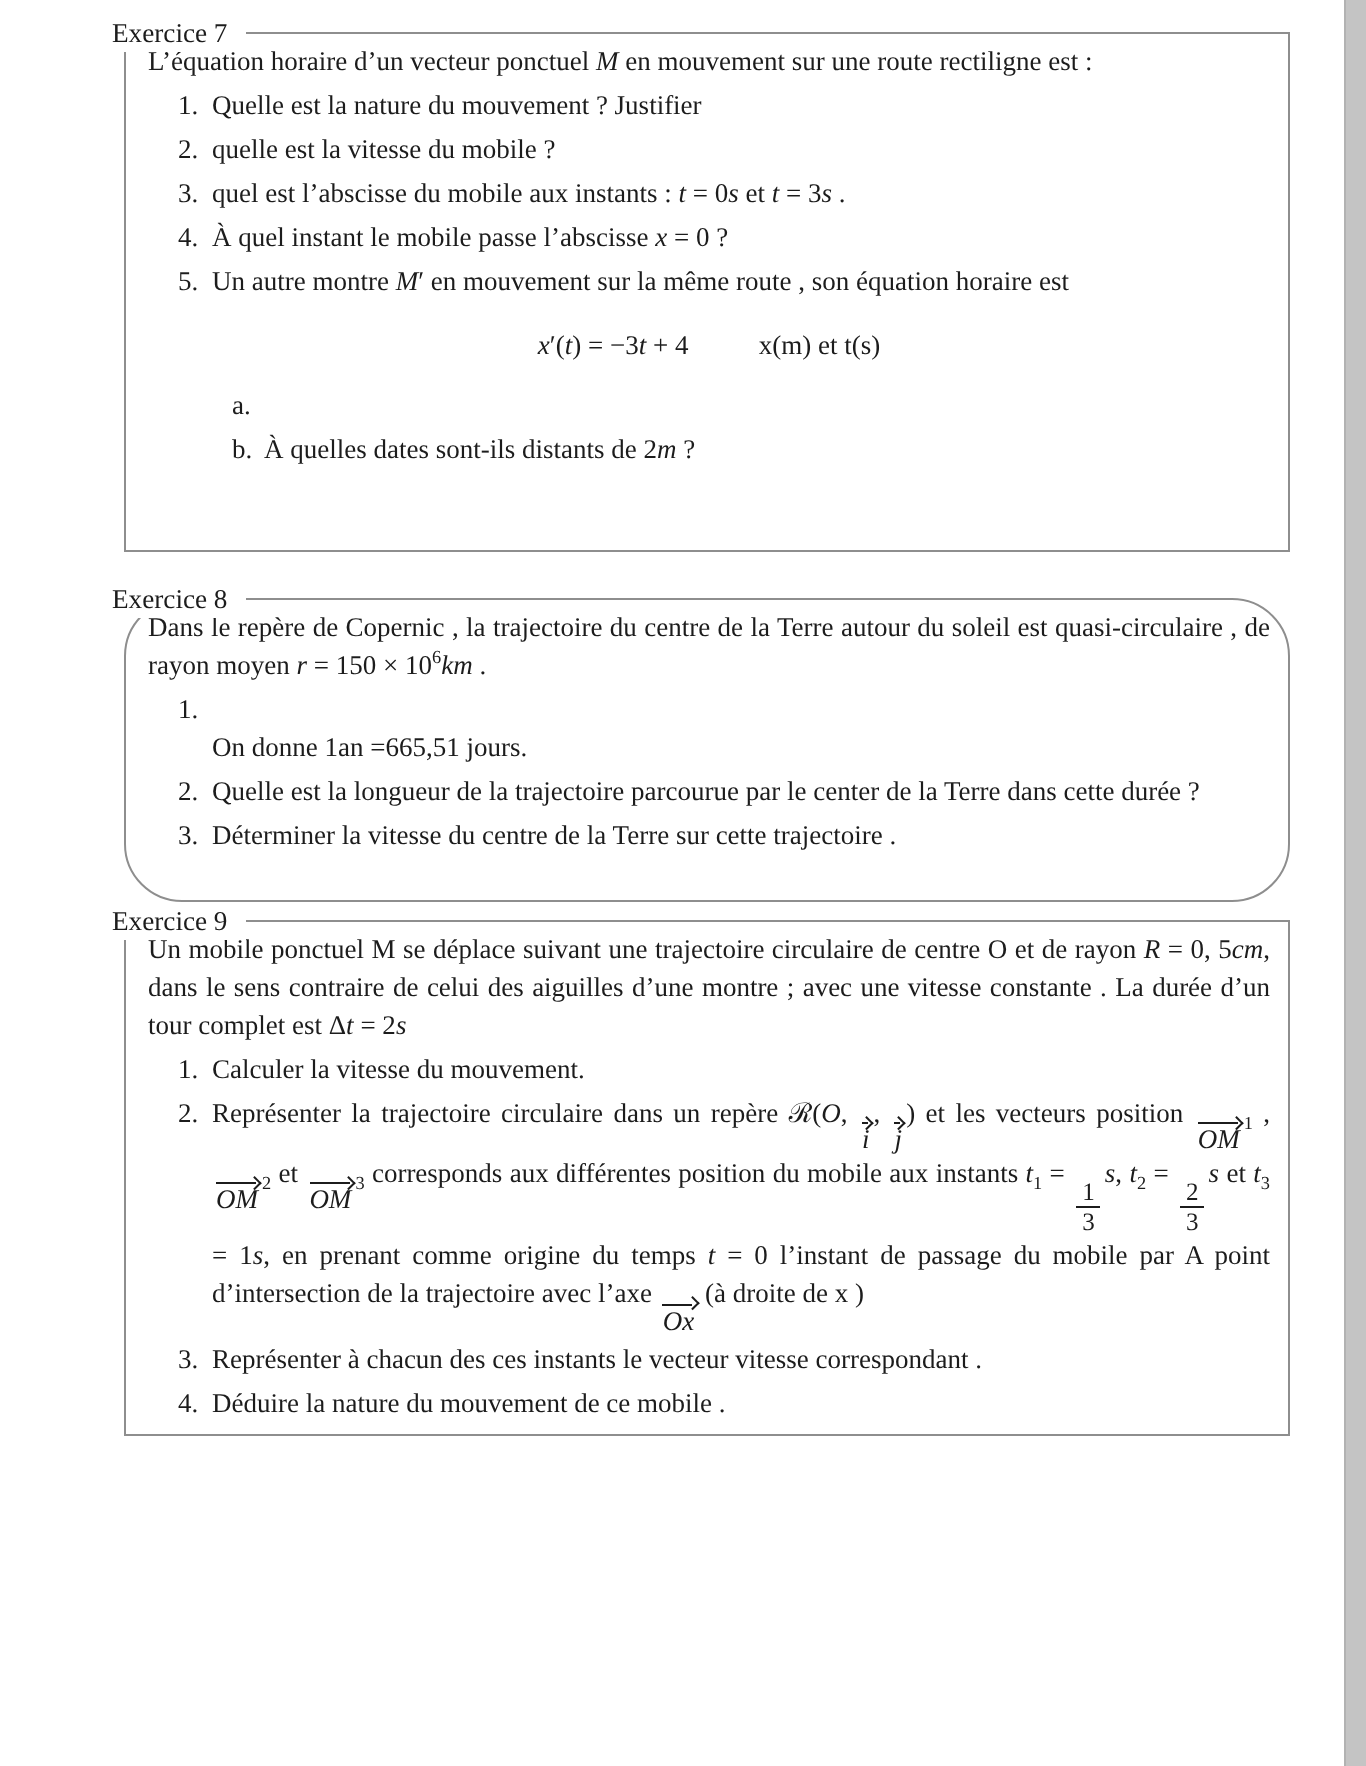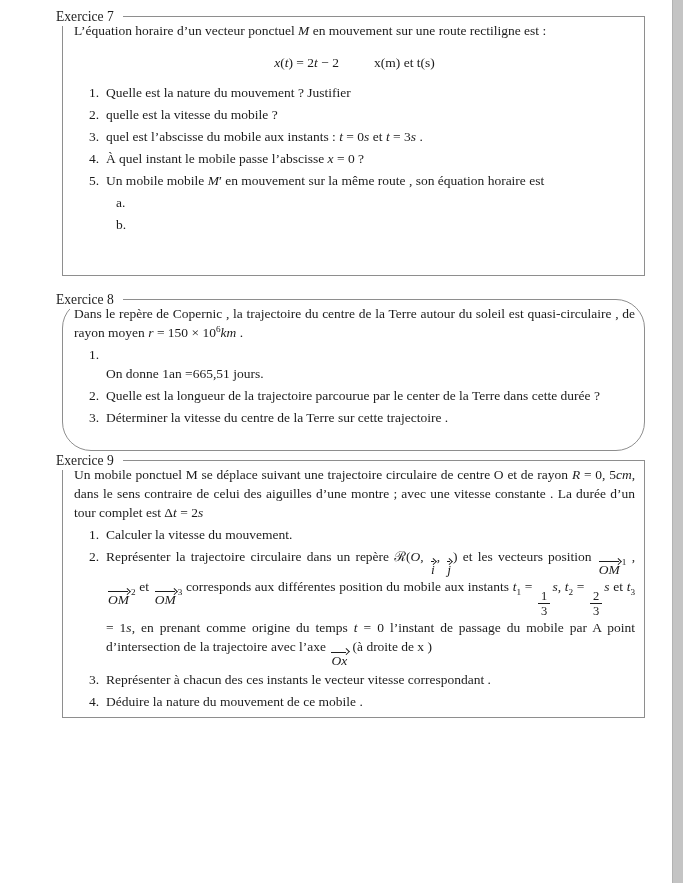--- a/index.html
+++ b/index.html
@@ -89,49 +89,50 @@
 </style>
 </head>
 <body>
 
 <div class="page">
 
   <section class="exercise ex7">
     <span class="ex-title">Exercice 7</span>
     <div class="ex-body">
       <p class="para"><span>L’équation horaire d’un vecteur ponctuel </span><span class="it">M</span><span> en mouvement sur une route rectiligne est :</span></p>
-      <div class="eq"><span class="it">x</span><span>(</span><span class="it">t</span><span>) = 2</span><span class="it">t</span><span> − 2</span><span class="gap" style="width: 2.6em;"></span><span>x(m) et t(s)</span></div>
       <div class="list">
         <div class="item">
           <span class="lbl">1.</span>
           <div class="txt"><span>Quelle est la nature du mouvement ? Justifier</span></div>
         </div>
         <div class="item">
           <span class="lbl">2.</span>
           <div class="txt"><span>quelle est la vitesse du mobile ?</span></div>
         </div>
         <div class="item">
           <span class="lbl">3.</span>
           <div class="txt"><span>quel est l’abscisse du mobile aux instants : </span><span class="it">t</span><span> = 0</span><span class="it">s</span><span> et </span><span class="it">t</span><span> = 3</span><span class="it">s</span><span> .</span></div>
         </div>
         <div class="item">
           <span class="lbl">4.</span>
           <div class="txt"><span>À quel instant le mobile passe l’abscisse </span><span class="it">x</span><span> = 0 ?</span></div>
         </div>
         <div class="item">
           <span class="lbl">5.</span>
-          <div class="txt"><span>Un mobile mobile </span><span class="it">M</span><span>′ en mouvement sur la même route , son équation horaire est</span></div>
-        </div>
-      </div>
+          <div class="txt"><span>Un autre montre </span><span class="it">M</span><span>′ en mouvement sur la même route , son équation horaire est</span></div>
+        </div>
+      </div>
+      <div class="eq"><span class="it">x</span><span>′(</span><span class="it">t</span><span>) = −3</span><span class="it">t</span><span> + 4</span><span class="gap" style="width: 2.6em;"></span><span>x(m) et t(s)</span></div>
       <div class="list sublist">
         <div class="item">
           <span class="lbl">a.</span>
         </div>
         <div class="item">
           <span class="lbl">b.</span>
+          <div class="txt"><span>À quelles dates sont-ils distants de 2</span><span class="it">m</span><span> ?</span></div>
         </div>
       </div>
     </div>
   </section>
 
   <section class="exercise ex8">
     <span class="ex-title">Exercice 8</span>
     <div class="ex-body">
       <p class="para"><span>Dans le repère de Copernic , la trajectoire du centre de la Terre autour du soleil est quasi-circulaire , de rayon moyen </span><span class="it">r</span><span> = 150 × 10</span><sup>6</sup><span class="it">km</span><span> .</span></p>
       <div class="list">

